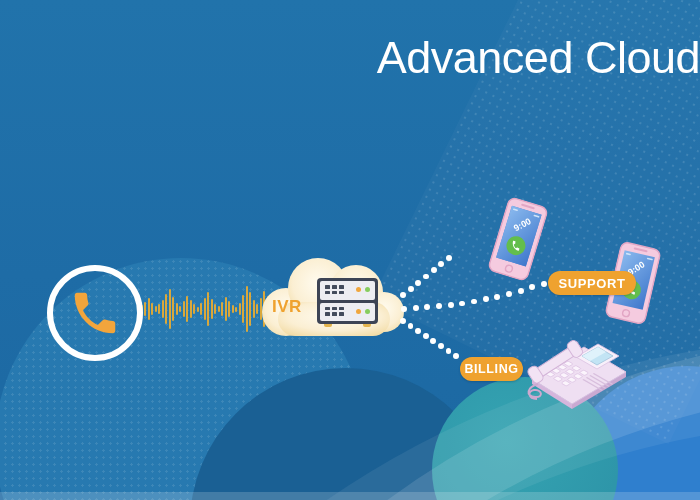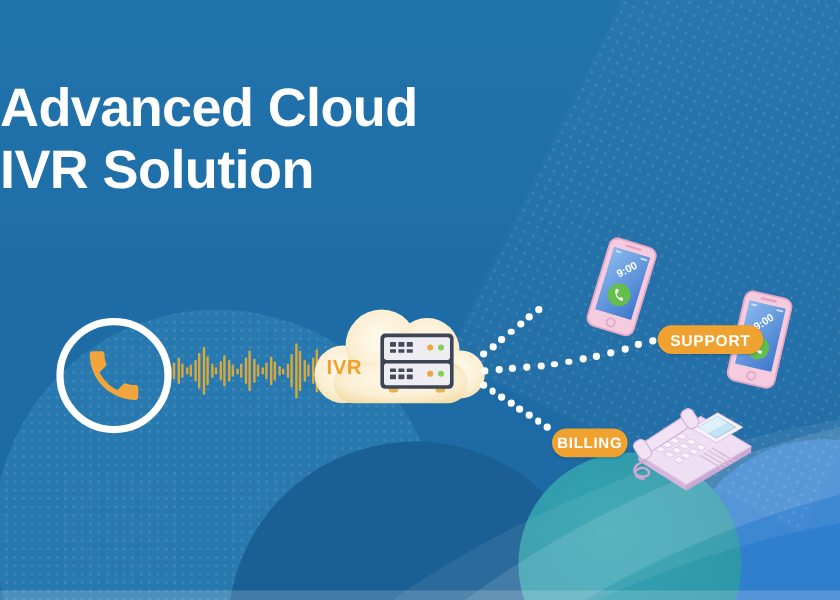--- a/index.html
+++ b/index.html
@@ -15,22 +15,22 @@
   .bg-dotcircle{left:-5px;top:258px;width:372px;height:372px;background-color:#2779B0;
     background-image:radial-gradient(rgba(255,255,255,0.10) 1px,rgba(0,0,0,0) 1.4px);background-size:7px 7px;}
   .bg-darkcircle{left:190px;top:368px;width:312px;height:312px;background:#1A6094;}
   .bg-bluecircle{left:562px;top:366px;width:250px;height:250px;background:var(--c-bright_blue,#2F7FCE);}
   .bg-tealcircle{left:432px;top:377px;width:186px;height:186px;background:radial-gradient(circle at 40% 35%,#35A4B2,var(--c-teal,#2E96A9) 70%);}
   .bg-band{position:absolute;left:478px;top:-160px;width:330px;height:560px;transform:rotate(26deg);
     background-color:rgba(255,255,255,0.04);opacity:.7;}
   .bg-bottomstrip{position:absolute;left:0;top:492px;width:700px;height:8px;background:rgba(255,255,255,0.22);opacity:.8;}
   .bg-arcs{position:absolute;left:0;top:0;pointer-events:none;}
   
-  .title{position:absolute;left:0;right:0;top:64px;text-align:left;color:#fff;
-    font-size:45px;font-weight:bold;letter-spacing:-0.5px;line-height:1.16;z-index:12;}
+  .title{position:absolute;left:0;right:0;top:32px;text-align:right;color:#fff;
+    font-size:45px;font-weight:normal;letter-spacing:-0.5px;line-height:1.16;z-index:12;}
   
   .caller-ring{position:absolute;left:47px;top:265px;width:96px;height:96px;border:6px solid #fff;
     border-radius:50%;display:flex;align-items:center;justify-content:center;z-index:12;}
   .caller-ring svg{width:54px;height:54px;}
   
   .waveform{position:absolute;left:137px;top:282px;width:140px;height:54px;display:flex;
     align-items:center;gap:1.5px;z-index:11;}
   .wbar{width:2px;border-radius:1px;background:var(--c-gold,#D9A83C);flex:0 0 auto;}
   
   .cloud-wrap{position:absolute;left:256px;top:250px;width:152px;height:96px;z-index:11;}
@@ -72,21 +72,20 @@
   <div class="bg-circle bg-tealcircle"></div>
   <div class="bg-band dots-tex"></div>
   <svg class="bg-arcs" width="700" height="500">
     <circle cx="900" cy="1200" r="840" fill="none" stroke="rgba(255,255,255,0.12)" stroke-width="55"></circle>
     <circle cx="850" cy="1260" r="880" fill="none" stroke="rgba(255,255,255,0.07)" stroke-width="85"></circle>
   </svg>
   <div class="bg-bottomstrip dots-tex"></div>
 
   <div class="title">
     <div>Advanced Cloud</div>
-    <div>IVR Solution</div>
   </div>
 
   <div class="caller-ring">
     <svg viewBox="0 0 24 24">
       <path fill="#F2A53C" d="M6.62 10.79c1.44 2.83 3.76 5.14 6.59 6.59l2.2-2.21c.27-.27.67-.36 1.02-.24 1.12.37 2.33.57 3.57.57.55 0 1 .45 1 1V20c0 .55-.45 1-1 1-9.39 0-17-7.61-17-17 0-.55.45-1 1-1h3.5c.55 0 1 .45 1 1 0 1.25.2 2.45.57 3.57.11.35.03.74-.25 1.02l-2.2 2.2z"></path>
     </svg>
   </div>
 
   <div class="waveform">
       <span class="wbar" style="height: 4px;"></span>

